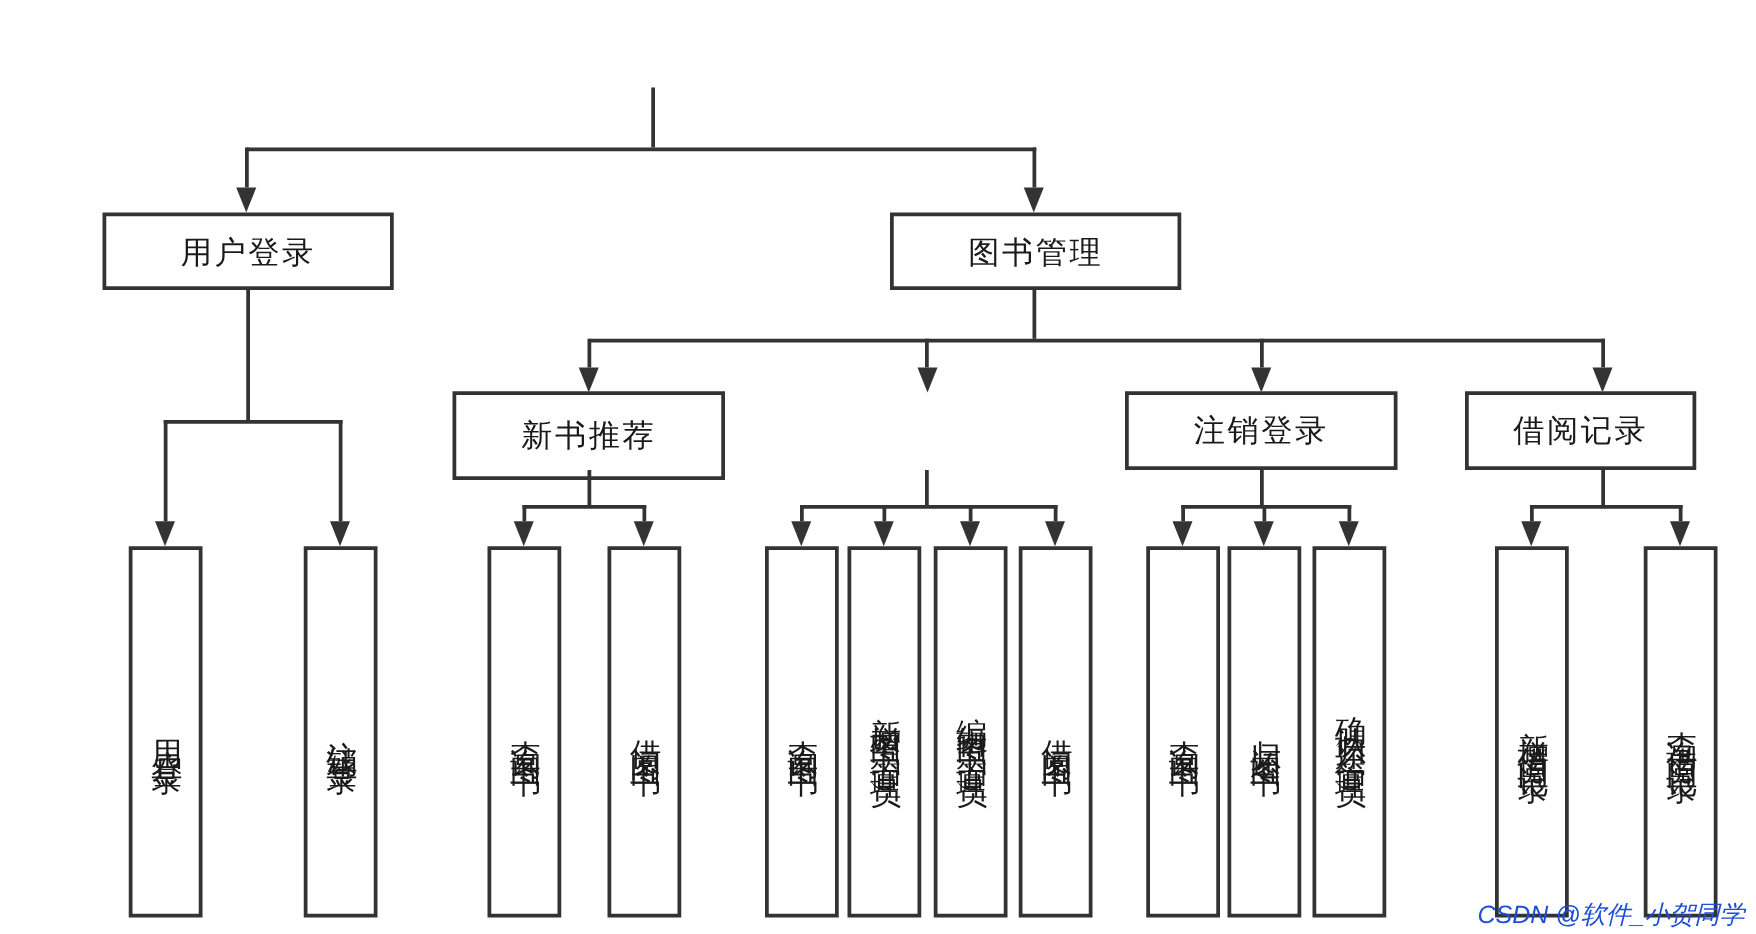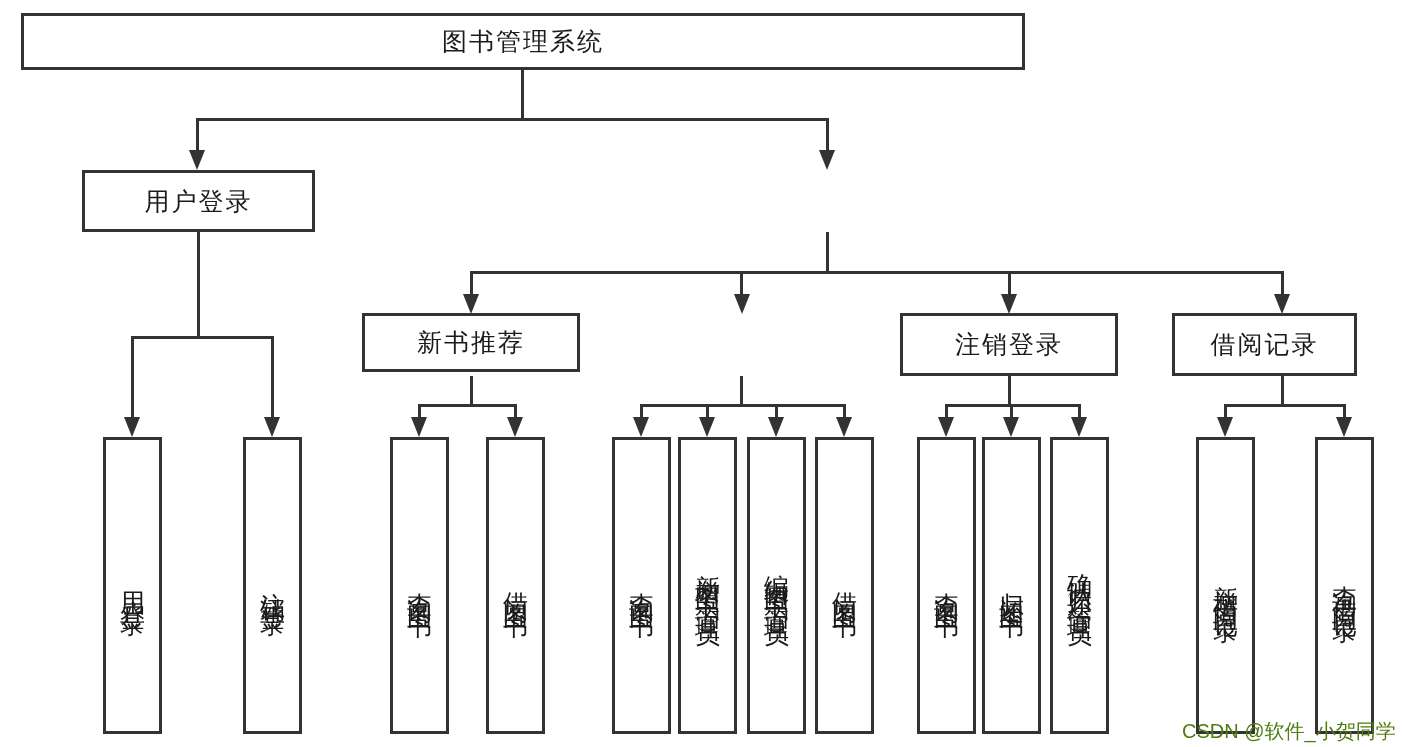--- a/index.html
+++ b/index.html
@@ -21,62 +21,62 @@
   }
   .line { position:absolute; background:#333333; }
   .arrow {
     position:absolute; width:0; height:0;
     border-left:8px solid transparent;
     border-right:8px solid transparent;
     border-top:20px solid #333333;
   }
   .watermark {
     position:absolute; left:1182px; top:718px;
-    font-size:20px; color:#4d7c0f; white-space:nowrap; z-index:5;
+    font-size:20px; color:#1d4ed8; white-space:nowrap; z-index:5;font-style:italic;
   }
 </style>
 </head>
 <body>
 
 <div class="canvas">
 
-  <div class="node hnode" style="left:21px; top:13px; width:1004px; height:57px;">
-    <span>图书管理系统</span>
-  </div>
 
   <div class="line" style="left:521px; top:70px; width:3px; height:48px;"></div>
   <div class="line" style="left:197px; top:118px; width:632px; height:3px;"></div>
   <div class="line" style="left:196px; top:118px; width:3px; height:32px;"></div>
   <div class="arrow" style="left:189px; top:150px;"></div>
   <div class="line" style="left:826px; top:118px; width:3px; height:32px;"></div>
   <div class="arrow" style="left:819px; top:150px;"></div>
 
   <div class="node hnode" style="left:82px; top:170px; width:233px; height:62px;">
     <span>用户登录</span>
+  </div>
+  <div class="node hnode" style="left:712px; top:170px; width:233px; height:62px;">
+    <span>图书管理</span>
   </div>
 
   <div class="line" style="left:197px; top:232px; width:3px; height:104px;"></div>
   <div class="line" style="left:131px; top:336px; width:143px; height:3px;"></div>
   <div class="line" style="left:131px; top:336px; width:3px; height:81px;"></div>
   <div class="arrow" style="left:124px; top:417px;"></div>
   <div class="line" style="left:271px; top:336px; width:3px; height:81px;"></div>
   <div class="arrow" style="left:264px; top:417px;"></div>
 
   <div class="line" style="left:826px; top:232px; width:3px; height:39px;"></div>
   <div class="line" style="left:471px; top:271px; width:813px; height:3px;"></div>
   <div class="line" style="left:470px; top:271px; width:3px; height:23px;"></div>
   <div class="arrow" style="left:463px; top:294px;"></div>
   <div class="line" style="left:740px; top:271px; width:3px; height:23px;"></div>
   <div class="arrow" style="left:734px; top:294px;"></div>
   <div class="line" style="left:1008px; top:271px; width:3px; height:23px;"></div>
   <div class="arrow" style="left:1001px; top:294px;"></div>
   <div class="line" style="left:1281px; top:271px; width:3px; height:23px;"></div>
   <div class="arrow" style="left:1274px; top:294px;"></div>
 
-  <div class="node hnode" style="left:362px; top:313px; width:218px; height:59px;">
+  <div class="node hnode" style="left:362px; top:313px; width:218px; height:71px;">
     <span>新书推荐</span>
   </div>
   <div class="node hnode" style="left:900px; top:313px; width:218px; height:63px;">
     <span>注销登录</span>
   </div>
   <div class="node hnode" style="left:1172px; top:313px; width:185px; height:63px;">
     <span>借阅记录</span>
   </div>
 
   <div class="line" style="left:470px; top:376px; width:3px; height:28px;"></div>

